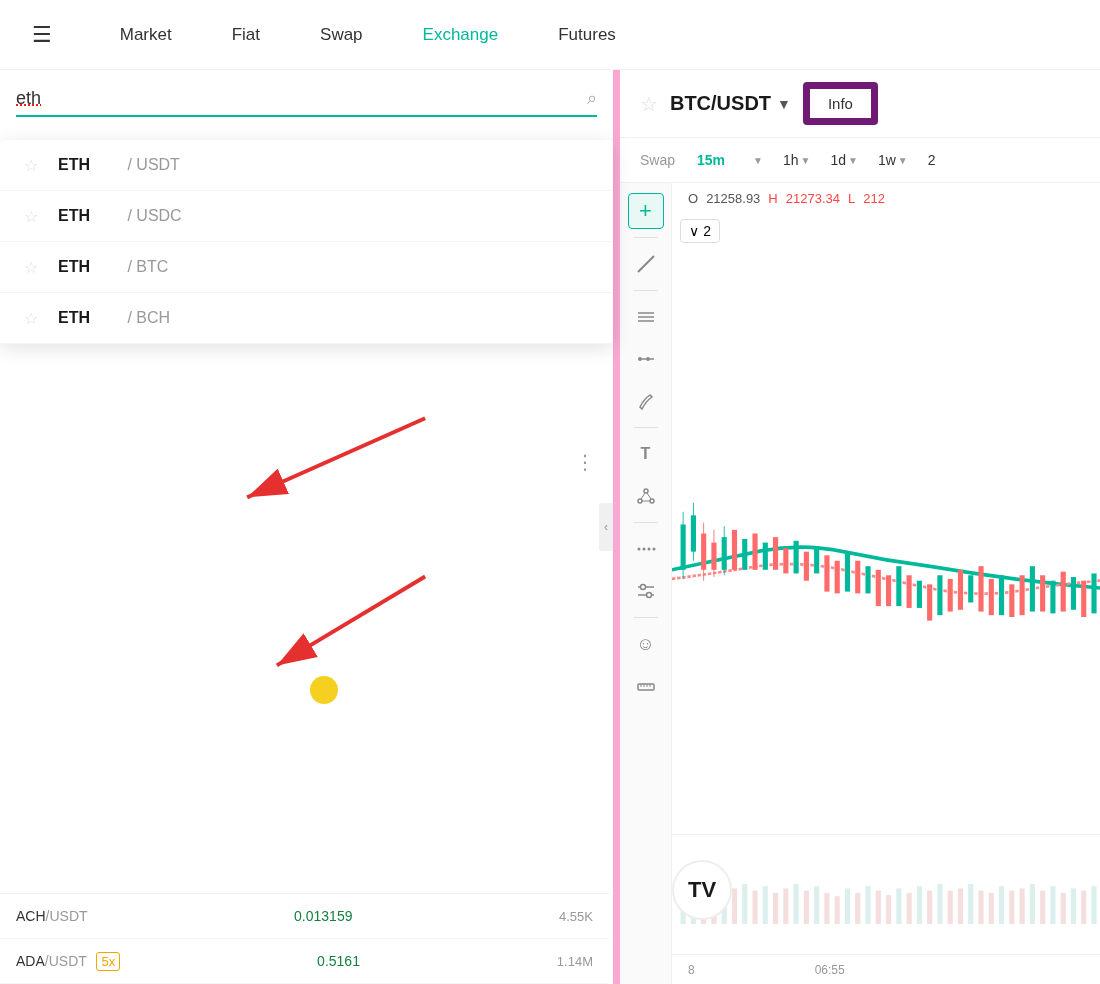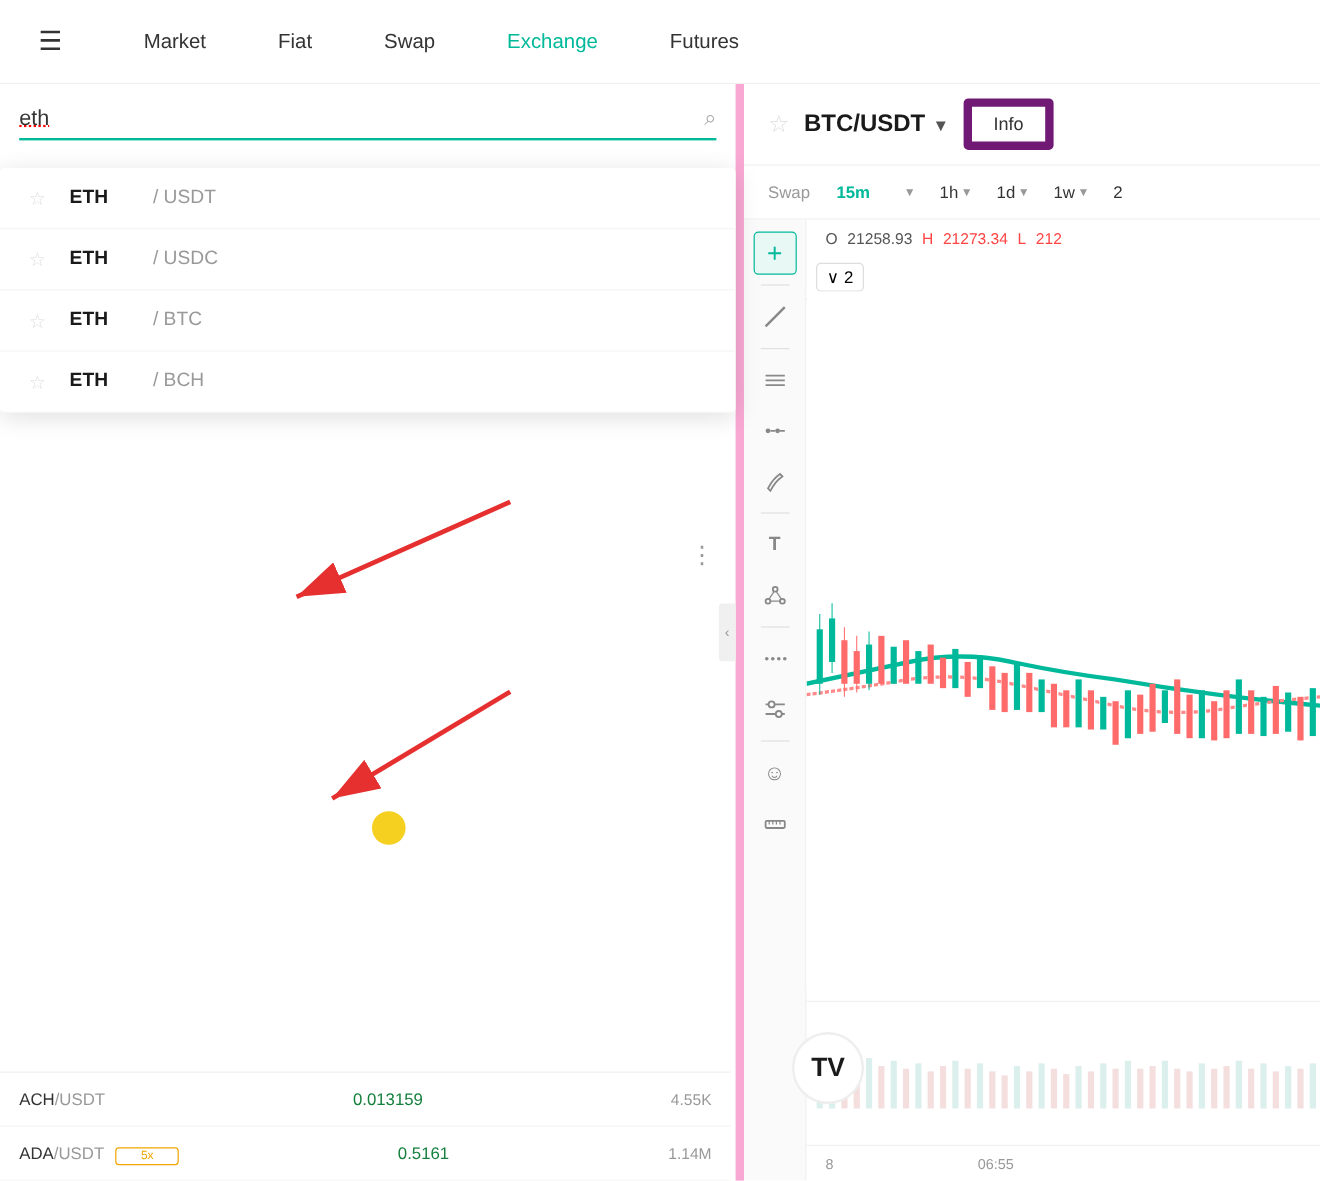--- a/index.html
+++ b/index.html
@@ -119,22 +119,22 @@
       justify-content: space-between;
     }
     .list-item-pair { font-size: 14px; color: #333; font-weight: 500; }
     .list-item-pair .quote { color: #999; }
     .list-item-price { font-size: 14px; color: #15803d; }
     .list-item-vol { font-size: 13px; color: #999; }
     .leverage-badge {
       background: transparent;
       border: 1px solid #f0a500;
       color: #f0a500;
-      font-size: 10px;
-      padding: 1px 20px;
+      font-size: 13px;
+      padding: 1px 4px;
       border-radius: 3px;
       margin-left: 6px;
     }
 
     
     .right-panel {
       flex: 1;
       display: flex;
       flex-direction: column;
       position: relative;
@@ -285,21 +285,21 @@
       bottom: 60px;
       height: 90px;
       border-top: 1px solid #f0f0f0;
       overflow: hidden;
     }
 
     
     .tv-watermark {
       position: absolute;
       bottom: 64px;
-      left: 40px;
+      left: 52px;
       width: 60px; height: 60px;
       background: #fff;
       border-radius: 50%;
       display: flex; align-items: center; justify-content: center;
       font-size: 22px; font-weight: 900; color: #1a1a1a;
       border: 2px solid #eee;
     }
 
     
     .time-axis {

